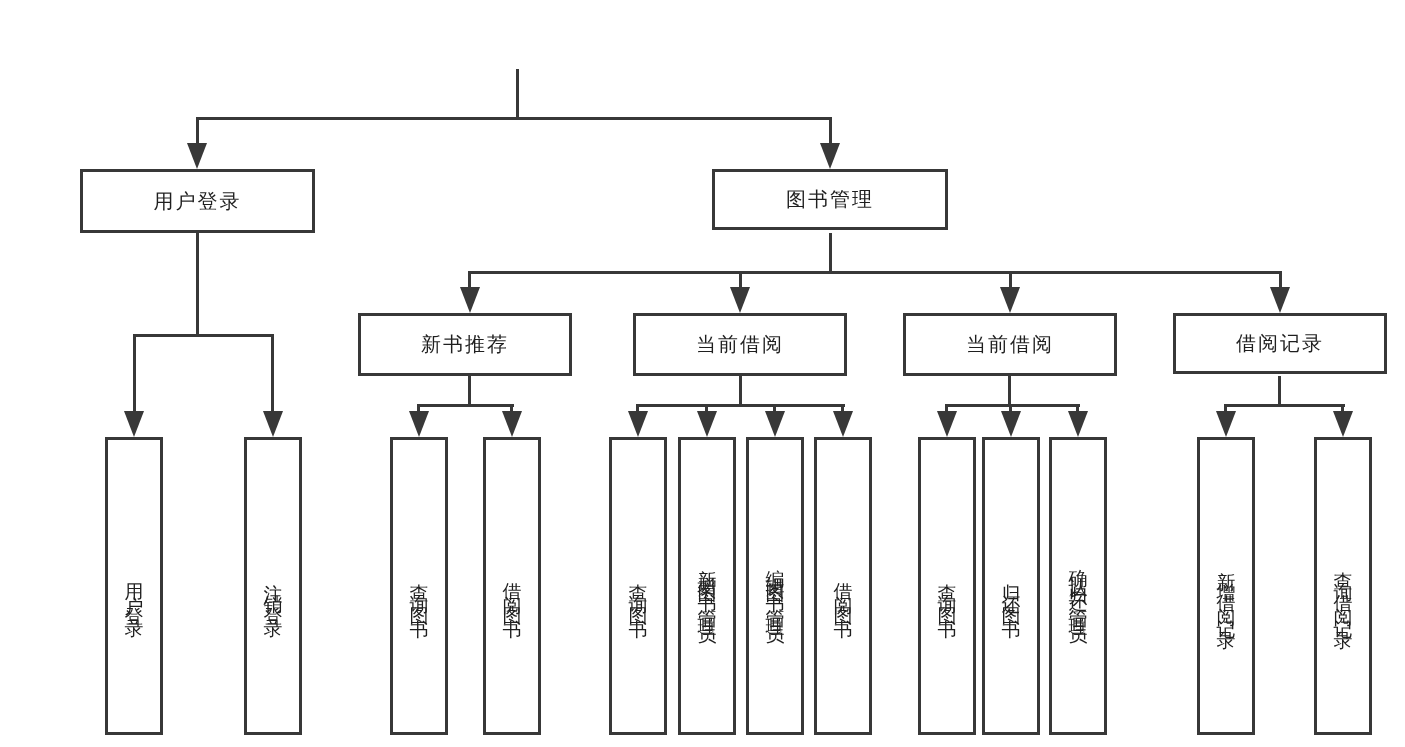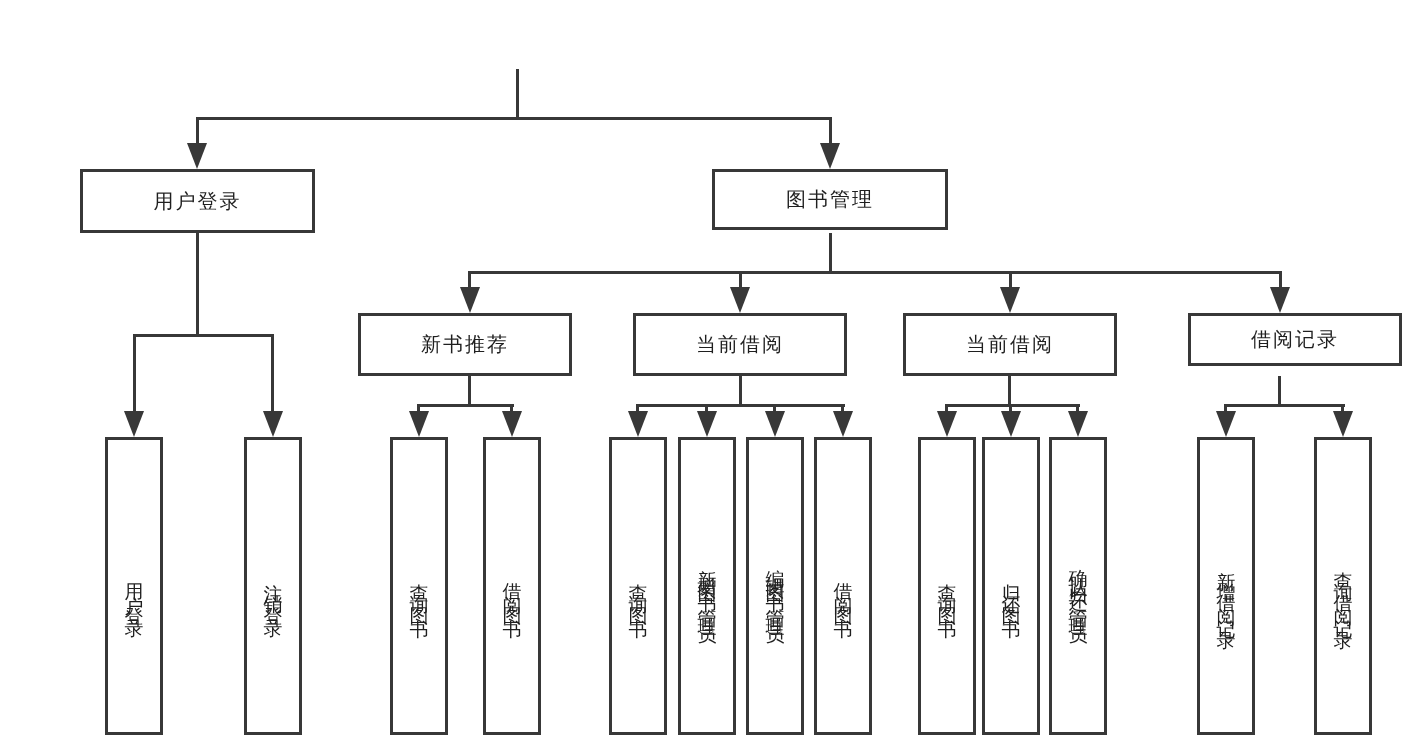--- a/index.html
+++ b/index.html
@@ -105,21 +105,21 @@
 
   <div class="node" style="left:358px; top:313px; width:214px; height:63px;">
     <span>新书推荐</span>
   </div>
   <div class="node" style="left:633px; top:313px; width:214px; height:63px;">
     <span>当前借阅</span>
   </div>
   <div class="node" style="left:903px; top:313px; width:214px; height:63px;">
     <span>当前借阅</span>
   </div>
-  <div class="node" style="left:1173px; top:313px; width:214px; height:53px;margin-left:15px;">
+  <div class="node" style="left:1173px; top:313px; width:214px; height:61px;">
     <span>借阅记录</span>
   </div>
 
   <div class="vline" style="left:468px; top:376px; height:30px;"></div>
   <div class="hline" style="left:417px; top:404px; width:97px;"></div>
   <div class="vline" style="left:417px; top:404px; height:10px;"></div>
   <div class="arrow" style="left:409px; top:411px;"></div>
   <div class="vline" style="left:510px; top:404px; height:10px;"></div>
   <div class="arrow" style="left:502px; top:411px;"></div>
 

